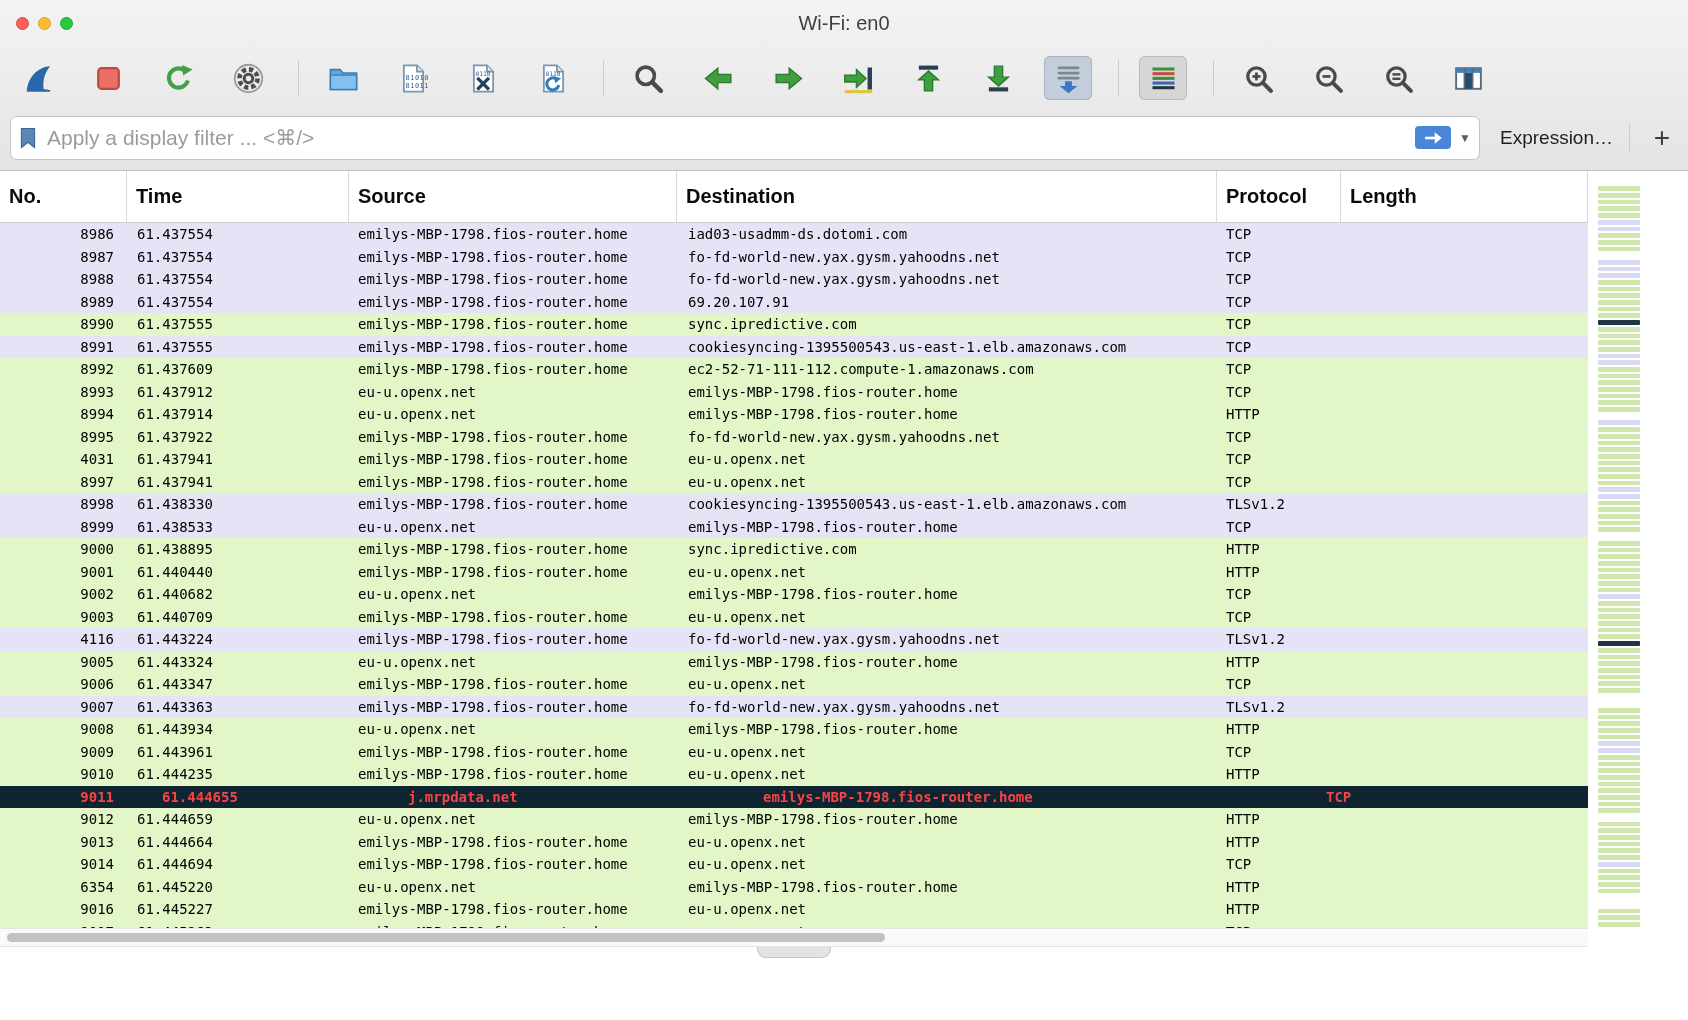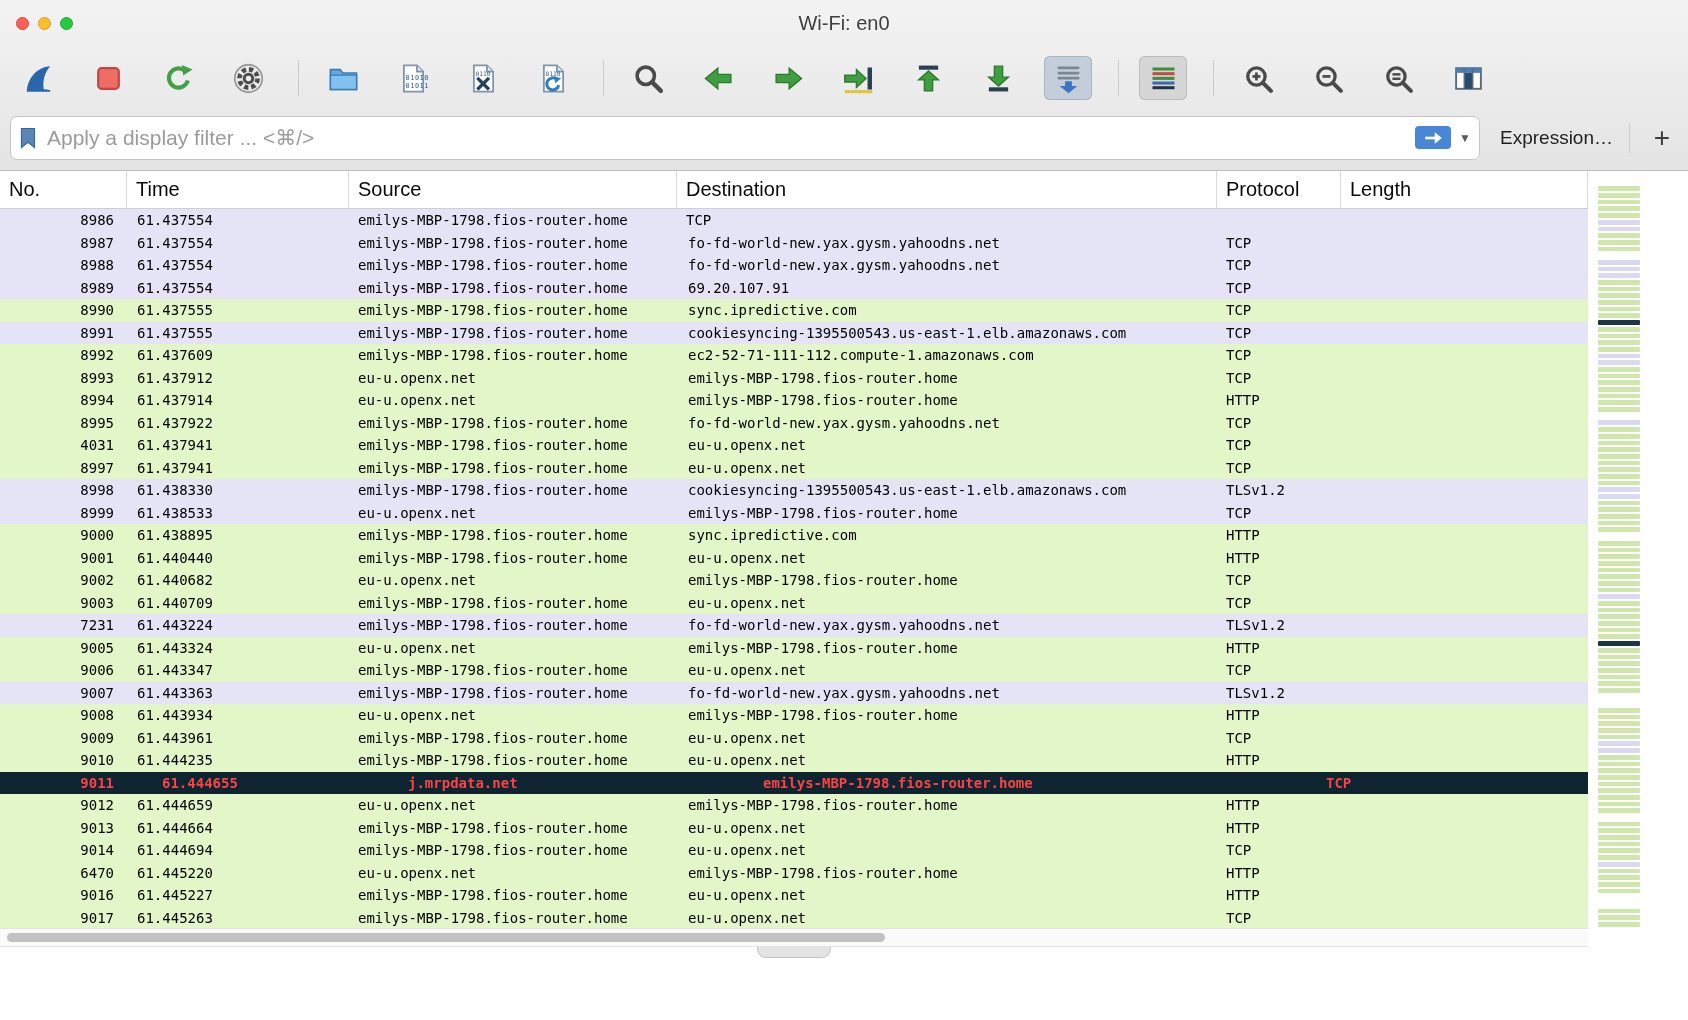--- a/index.html
+++ b/index.html
@@ -39,22 +39,22 @@
              align-items:center;justify-content:center;}
   .apply-btn svg{width:22px;height:14px;display:block;}
   .chev{margin-left:8px;color:#5a5a5a;font-size:12px;}
   .expression{margin:0 16px 0 20px;font-size:19px;color:#1f1f1f;white-space:nowrap;}
   .vsep{width:1px;height:30px;background:#cdcdcd;margin-right:18px;}
   .add-btn{font-size:28px;color:#3c3c3c;width:28px;text-align:center;line-height:28px;}
 
   
   .content{display:flex;height:758px;}
   .table-area{width:1588px;flex:0 0 auto;}
-  .thead{display:flex;height:38px;background:#fff;border-bottom:1px solid #cfcfcf;
-         font-size:20px;font-weight:400;color:#0a0a0a;box-sizing:border-box;}
+  .thead{display:flex;height:52px;background:#fff;border-bottom:1px solid #cfcfcf;
+         font-size:20px;font-weight:700;color:#0a0a0a;box-sizing:border-box;}
   .hcell{height:100%;display:flex;align-items:center;border-right:1px solid #dadada;
          padding-left:9px;box-sizing:border-box;overflow:hidden;white-space:nowrap;}
   .rows{font-family:"DejaVu Sans Mono","Liberation Mono",monospace;font-size:14px;color:#000;
         height:720px;overflow:hidden;}
   .row{display:flex;height:22.5px;line-height:22.5px;}
   .row.tcp{background:var(--row-tcp,#e4e4f6);}
   .row.http{background:var(--row-http,#e2f6c8);}
   .row.bad{background:var(--row-sel-bg,#0e2531);color:var(--row-sel-fg,#fb4343);font-weight:bold;gap:25px;}
   .cell{overflow:hidden;white-space:nowrap;box-sizing:border-box;flex:0 0 auto;}
   .c-no{width:127px;}
@@ -301,20 +301,21 @@
         <div class="hcell c-src">Source</div>
         <div class="hcell c-dst">Destination</div>
         <div class="hcell c-proto">Protocol</div>
         <div class="hcell c-len">Length</div>
       </div>
       <div class="rows" id="rows">
           <div class="row tcp">
             <div class="cell c-no">8986</div>
             <div class="cell c-time">61.437554</div>
             <div class="cell c-src">emilys-MBP-1798.fios-router.home</div>
+            <div class="cell c-dst">iad03-usadmm-ds.dotomi.com</div>
             <div class="cell c-proto">TCP</div>
             <div class="cell c-len"></div>
           </div>
           <div class="row tcp">
             <div class="cell c-no">8987</div>
             <div class="cell c-time">61.437554</div>
             <div class="cell c-src">emilys-MBP-1798.fios-router.home</div>
             <div class="cell c-dst">fo-fd-world-new.yax.gysm.yahoodns.net</div>
             <div class="cell c-proto">TCP</div>
             <div class="cell c-len"></div>
@@ -441,21 +442,21 @@
           </div>
           <div class="row http">
             <div class="cell c-no">9003</div>
             <div class="cell c-time">61.440709</div>
             <div class="cell c-src">emilys-MBP-1798.fios-router.home</div>
             <div class="cell c-dst">eu-u.openx.net</div>
             <div class="cell c-proto">TCP</div>
             <div class="cell c-len"></div>
           </div>
           <div class="row tcp">
-            <div class="cell c-no">7231</div>
+            <div class="cell c-no">4116</div>
             <div class="cell c-time">61.443224</div>
             <div class="cell c-src">emilys-MBP-1798.fios-router.home</div>
             <div class="cell c-dst">fo-fd-world-new.yax.gysm.yahoodns.net</div>
             <div class="cell c-proto">TLSv1.2</div>
             <div class="cell c-len"></div>
           </div>
           <div class="row http">
             <div class="cell c-no">9005</div>
             <div class="cell c-time">61.443324</div>
             <div class="cell c-src">eu-u.openx.net</div>
@@ -529,21 +530,21 @@
           </div>
           <div class="row http">
             <div class="cell c-no">9014</div>
             <div class="cell c-time">61.444694</div>
             <div class="cell c-src">emilys-MBP-1798.fios-router.home</div>
             <div class="cell c-dst">eu-u.openx.net</div>
             <div class="cell c-proto">TCP</div>
             <div class="cell c-len"></div>
           </div>
           <div class="row http">
-            <div class="cell c-no">6470</div>
+            <div class="cell c-no">6354</div>
             <div class="cell c-time">61.445220</div>
             <div class="cell c-src">eu-u.openx.net</div>
             <div class="cell c-dst">emilys-MBP-1798.fios-router.home</div>
             <div class="cell c-proto">HTTP</div>
             <div class="cell c-len"></div>
           </div>
           <div class="row http">
             <div class="cell c-no">9016</div>
             <div class="cell c-time">61.445227</div>
             <div class="cell c-src">emilys-MBP-1798.fios-router.home</div>

